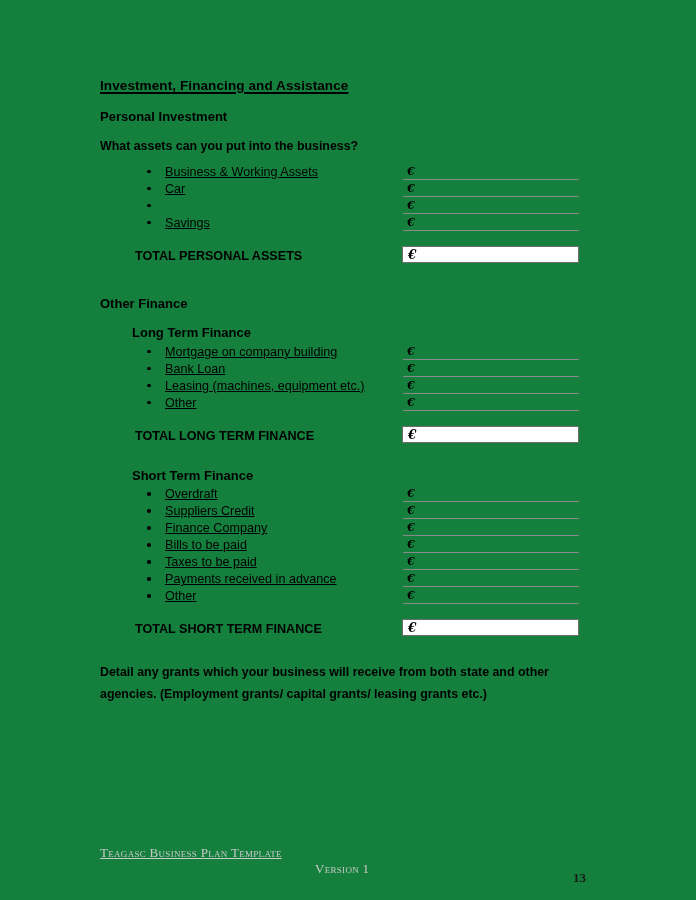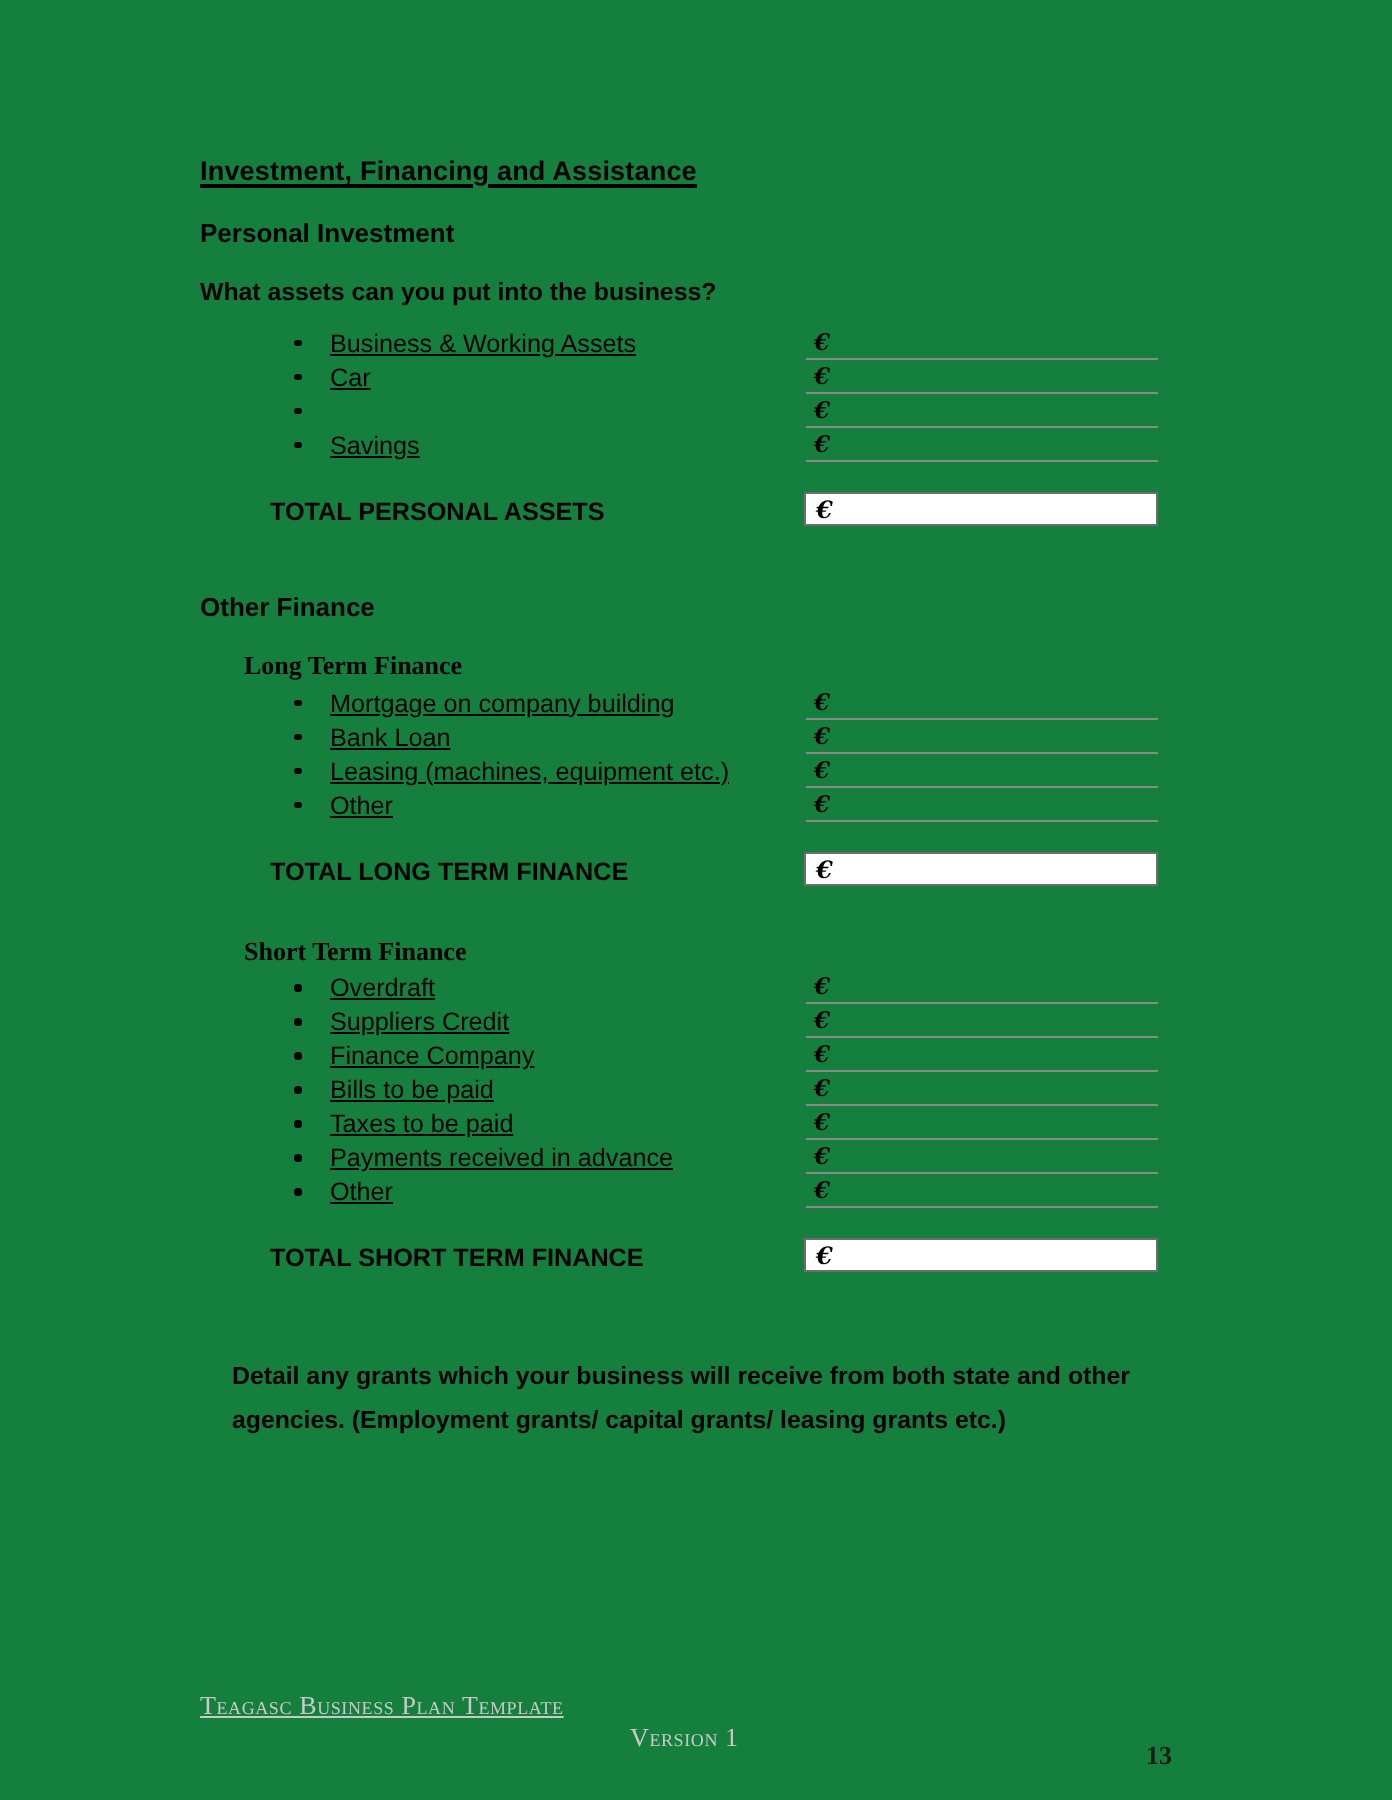--- a/index.html
+++ b/index.html
@@ -57,22 +57,21 @@
     line-height: 1.2;
   }
 
   .h3 {
     font-size: 13px;
     font-weight: bold;
     margin: 0 0 3px 0;
     line-height: 1.2;
   }
   .h3.indent {
-    margin-left: 22px;
-    font-family: Liberation Serif, serif;
+    margin-left: 32px;
   }
 
   
   .rows {
     margin: 0;
     padding: 0;
     list-style: none;
   }
   .row {
     position: relative;
@@ -155,21 +154,21 @@
 
   
   .sp-lg { height: 30px; }
   .sp-md { height: 22px; }
 
   
   .closing {
     font-size: 12.4px;
     font-weight: bold;
     line-height: 22px;
-    margin: 16px;
+    margin: 0;
     width: 486px;
   }
 
   
   .footer {
     position: absolute;
     left: 100px;
     top: 845px;
     width: 486px;
     height: 20px;

